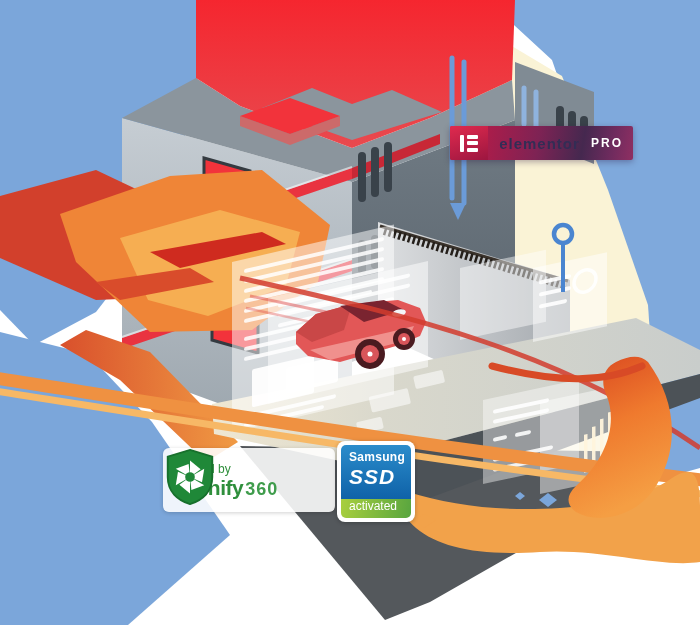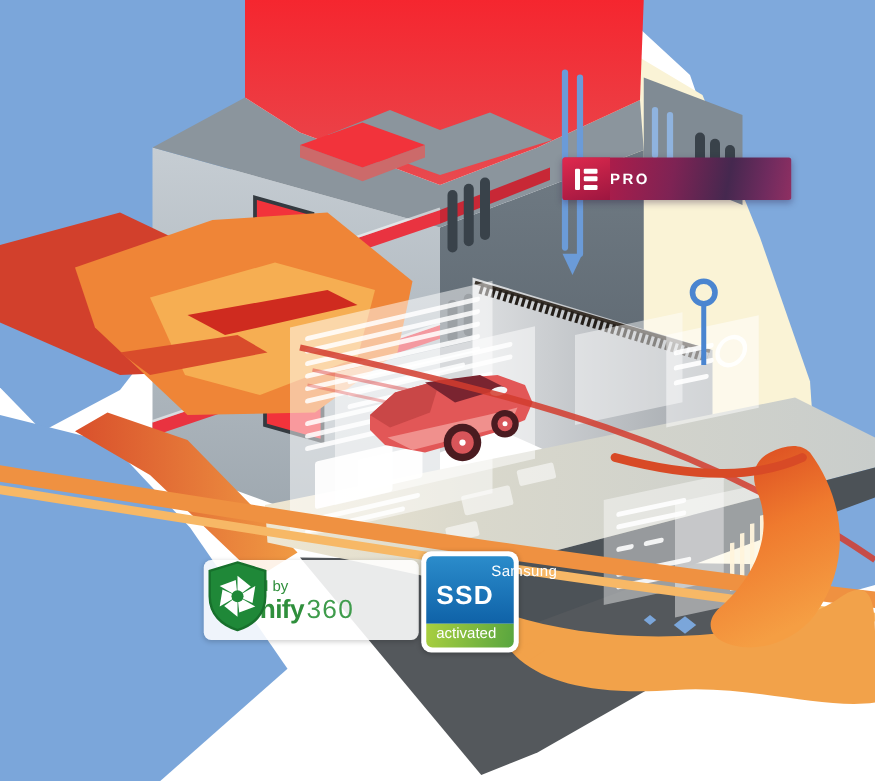--- a/index.html
+++ b/index.html
@@ -23,30 +23,30 @@
   .el-pro{color:#fff;font-size:12px;font-weight:600;letter-spacing:2px;margin-right:10px;text-align:right;}
 
   
   .im-badge{position:absolute;left:163px;top:448px;width:172px;height:64px;
     background:rgba(255,255,255,.88);border-radius:6px;display:flex;align-items:center;
     padding:2px 4px;box-sizing:border-box;box-shadow:0 1px 4px rgba(0,0,0,.18);}
   .im-text{margin-left:5px;line-height:1;}
   .im-tagline{color:#2f8f3c;font-size:12px;display:block;margin-bottom:2px;}
   .im-brandline{display:flex;align-items:baseline;}
   .im-brand{color:#2f8f3c;font-size:21px;font-weight:700;letter-spacing:-0.5px;}
-  .im-suffix{color:#3f9c4c;font-size:21px;font-weight:400;margin-left:2px;letter-spacing:1px;}
+  .im-suffix{color:#3f9c4c;font-size:18px;font-weight:700;margin-left:2px;letter-spacing:1px;}
 
   
   .ss-badge{position:absolute;left:337px;top:441px;width:78px;height:81px;
     background:#fff;border-radius:8px;padding:4px;box-sizing:border-box;
     box-shadow:0 1px 4px rgba(0,0,0,.25);display:flex;flex-direction:column;}
   .ss-blue{flex:1;background:linear-gradient(180deg,#2b8ccb,#0f62a8);
     border-radius:5px 5px 0 0;padding:5px 0 0 8px;}
-  .ss-maker{color:#fff;font-size:12px;font-weight:400;display:block;letter-spacing:.3px;margin-left:44px;}
-  .ss-product{color:#fff;font-size:21px;font-weight:700;letter-spacing:1px;display:block;margin-top:1px;}
+  .ss-maker{color:#fff;font-size:12px;font-weight:700;display:block;letter-spacing:.3px;}
+  .ss-product{color:#fff;font-size:21px;font-weight:700;letter-spacing:1px;display:block;margin-top:1px;font-style:italic;}
   .ss-green{height:19px;background:linear-gradient(100deg,#a9cf3f,#58a53f);
     border-radius:0 0 5px 5px;display:flex;align-items:flex-start;padding-left:8px;}
   .ss-status{color:#fff;font-size:12px;}
 </style>
 </head>
 <body>
 
 <div class="stage">
 
 <svg width="700" height="625" viewBox="0 0 700 625">
@@ -282,20 +282,21 @@
   <span class="el-iconbox">
     <span class="el-icon">
       <span class="el-vbar"></span>
       <span class="el-hbars">
             <i></i>
             <i></i>
             <i></i>
           </span>
     </span>
   </span>
+  <span class="el-word">elementor</span>
   <span class="el-pro">PRO</span>
 </div>
 
 <div class="im-badge">
   <svg width="54" height="58" viewBox="0 0 54 60">
     <path d="M27 2 L50 9 V30 C50 45 40 54 27 58 C14 54 4 45 4 30 V9 Z" fill="#1f8838" stroke="#17702c" stroke-width="2"></path>
     <g fill="#fff">
       <path d="M27 30 L27 13 L38 22 Z"></path>
       <path d="M27 30 L27 13 L38 22 Z" transform="rotate(60 27 30)"></path>
       <path d="M27 30 L27 13 L38 22 Z" transform="rotate(120 27 30)"></path>

